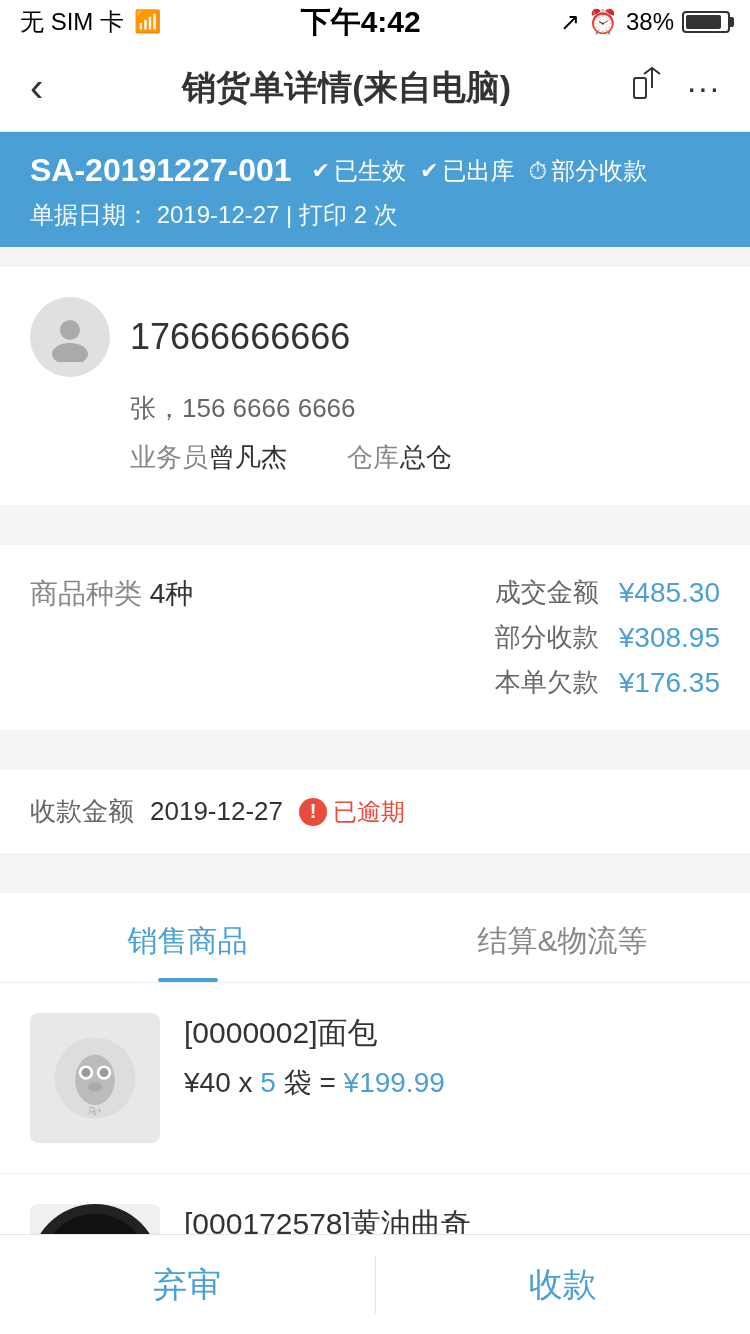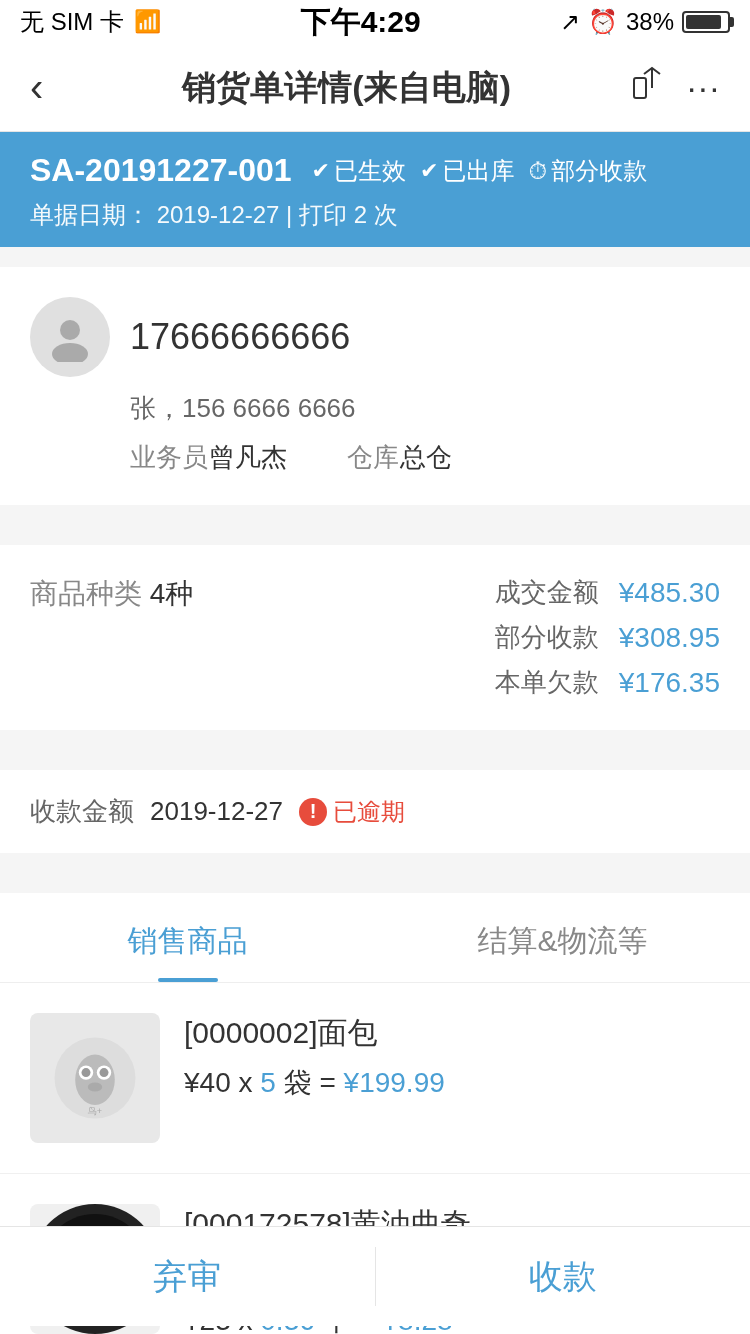--- a/index.html
+++ b/index.html
@@ -225,21 +225,21 @@
       padding: 4px 14px;
       border-radius: 4px;
       margin-bottom: 12px;
     }
     .product-price { font-size: 28px; color: #333; }
     .price-total { color: #4a9fd4; font-weight: 500; }
 
     
     .bottom-actions {
       position: fixed;
-      bottom: 8px;
+      bottom: 0;
       left: 0;
       width: 750px;
       height: 100px;
       background: #fff;
       border-top: 1px solid #e5e5e5;
       display: flex;
     }
     .action-btn {
       flex: 1;
       display: flex; align-items: center; justify-content: center;
@@ -266,21 +266,21 @@
     }
   </style>
 </head>
 <body>
 
 <div class="status-bar">
   <div class="status-left">
     <span>无 SIM 卡</span>
     <span class="wifi-icon">📶</span>
   </div>
-  <div style="font-size:30px;font-weight:600;">下午4:29</div>
+  <div style="font-size:30px;font-weight:600;">下午4:42</div>
   <div class="status-right">
     <span>↗</span>
     <span>⏰</span>
     <span>38%</span>
     <div class="battery-bar">
       <div class="battery-fill"></div>
     </div>
   </div>
 </div>
 

